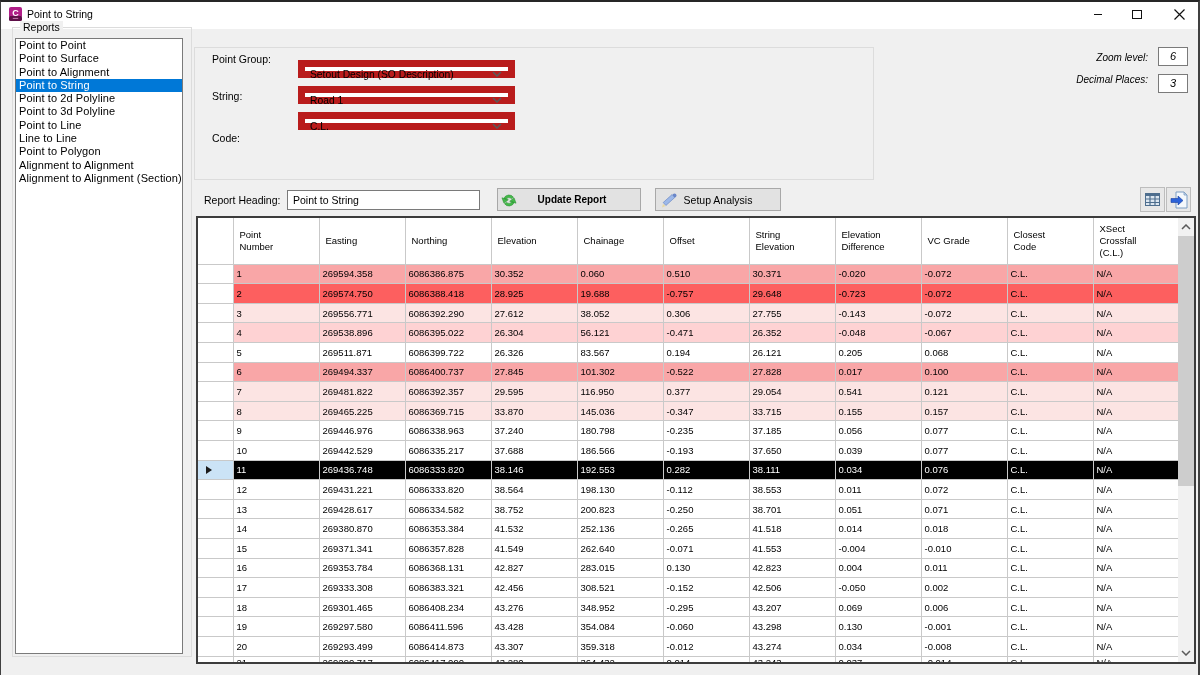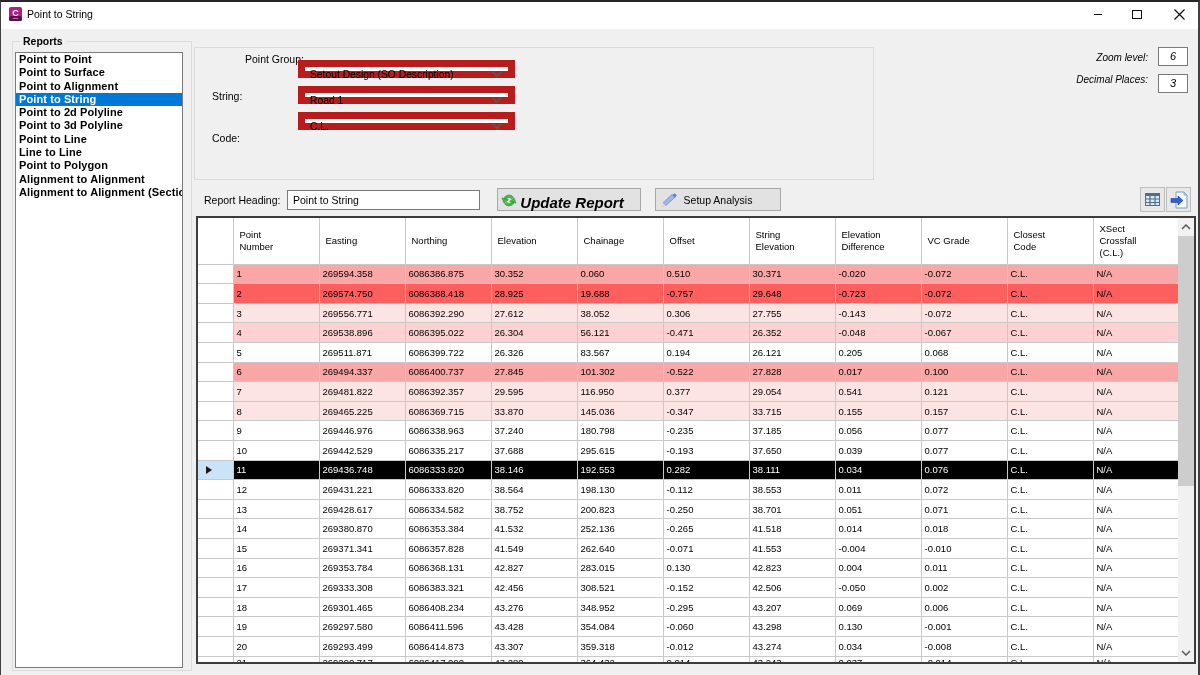--- a/index.html
+++ b/index.html
@@ -14,21 +14,21 @@
 .win-border { position:absolute; left:0; top:0; width:1200px; height:675px; border-top:2px solid #262626; border-left:1px solid #404040; border-right:2px solid #404040; pointer-events:none; z-index:50; }
 .titlebar { position:absolute; left:1px; top:2px; width:1198px; height:27px; background:#ffffff; }
 .title-text { position:absolute; left:27px; top:8px; font-size:10.5px; color:#000; }
 .app-icon { position:absolute; left:9px; top:7px; width:13px; height:14px; }
 .glyph-min { position:absolute; left:1094px; top:14px; width:8px; height:1.2px; background:#111; }
 .glyph-max { position:absolute; left:1132px; top:10px; width:10px; height:9px; border:1px solid #111; }
 .glyph-close { position:absolute; left:1174px; top:9px; width:11px; height:11px; }
 
 
 .grp { position:absolute; border:1px solid #dcdcdc; }
-.grp-reports { left:12px; top:41px; width:180px; height:630px;font-weight:bold; }
+.grp-reports { left:12px; top:27px; width:180px; height:630px; }
 .grp-label { position:absolute; top:-7px; left:7px; background:#f0f0f0; padding:0 3px; font-size:10.5px; }
 .listbox { position:absolute; left:2px; top:10px; width:168px; height:616px; background:#fff; border:1px solid #7a7a7a; overflow:hidden; }
 .lb-item { height:13.3px; line-height:13.4px; padding-left:3px; font-size:11px; letter-spacing:0.1px; white-space:nowrap; }
 .lb-sel { background:#0078d7; color:#fff; }
 
 
 .grp-controls { left:194px; top:47px; width:680px; height:133px; }
 .ctl-label { position:absolute; font-size:10.5px; }
 .combo { position:absolute; left:298px; width:217px; height:18px; background:#fff; border:7px solid #b91c1c; font-size:10.3px; line-height:16px; padding-left:5px; }
 .combo .chev { position:absolute; right:6px; top:4px; }
@@ -103,41 +103,41 @@
     <div class="lb-item">Point to 3d Polyline</div>
     <div class="lb-item">Point to Line</div>
     <div class="lb-item">Line to Line</div>
     <div class="lb-item">Point to Polygon</div>
     <div class="lb-item">Alignment to Alignment</div>
     <div class="lb-item">Alignment to Alignment (Section)</div>
   </div>
 </div>
 
 <div class="grp grp-controls"></div>
-<div class="ctl-label" style="left:212px; top:53px;margin-left:33px;">Point Group:</div>
+<div class="ctl-label" style="left:212px; top:53px;">Point Group:</div>
 <div class="ctl-label" style="left:212px; top:90px;">String:</div>
 <div class="ctl-label" style="left:212px; top:132px;">Code:</div>
 <div class="combo" style="top:60px;">Setout Design (SO Description)<svg class="chev" width="10" height="6">
       <path class="chevron" d="M1,1 L5,5 L9,1"></path>
     </svg></div>
 <div class="combo" style="top:86px;">Road 1<svg class="chev" width="10" height="6">
       <path class="chevron" d="M1,1 L5,5 L9,1"></path>
     </svg></div>
 <div class="combo" style="top:112px;">C.L.<svg class="chev" width="10" height="6">
       <path class="chevron" d="M1,1 L5,5 L9,1"></path>
     </svg></div>
 
 <div class="ital" style="left:1000px; top:52px; width:148px;">Zoom level:</div>
 <div class="numbox" style="top:47px;">6</div>
 <div class="ital" style="left:1000px; top:74px; width:148px;">Decimal Places:</div>
 <div class="numbox" style="top:74px;">3</div>
 
 <div class="rh-label">Report Heading:</div>
 <div class="rh-input">Point to String</div>
-<div class="btn btn-update" style="font-weight:bold; font-size:15px;font-style:italic;">
+<div class="btn btn-update" style="font-weight:bold; font-size:10px;">
     <svg style="position:absolute;left:3px;top:4px;" width="16" height="15" viewBox="0 0 16 15">
   <path d="M2.94,5.35 A5.5,5.5 0 0 1 12.51,4.35 L10.38,5.84 A2.9,2.9 0 0 0 5.33,6.37 Z M2.87,9.91 L0.97,4.83 L7.29,6.76 Z" fill="#44b94a" stroke="#2e9434" stroke-width="0.6"></path>
   <path d="M13.06,9.65 A5.5,5.5 0 0 1 3.49,10.65 L5.62,9.16 A2.9,2.9 0 0 0 10.67,8.63 Z M13.13,5.09 L15.03,10.17 L8.71,8.24 Z" fill="#44b94a" stroke="#2e9434" stroke-width="0.6"></path>
 </svg>
     <div class="btxt" style="text-indent:6px;">Update Report</div>
   </div>
 <div class="btn btn-setup">
     <svg style="position:absolute;left:5px;top:4px;" width="17" height="16" viewBox="0 0 17 16">
   <circle cx="13.5" cy="2.5" r="2" fill="#6b86c8"></circle>
   <rect x="2" y="5" width="12" height="4" transform="rotate(-42 8 7)" fill="#9db8e8" stroke="#5577bb" stroke-width="0.5"></rect>
@@ -318,21 +318,21 @@
             <td>0.077</td>
             <td>C.L.</td>
             <td>N/A</td>
           </tr>
   <tr>
             <td class="gut"></td>
             <td>10</td>
             <td>269442.529</td>
             <td>6086335.217</td>
             <td>37.688</td>
-            <td>295.615</td>
+            <td>186.566</td>
             <td>-0.193</td>
             <td>37.650</td>
             <td>0.039</td>
             <td>0.077</td>
             <td>C.L.</td>
             <td>N/A</td>
           </tr>
   <tr class="sel">
             <td class="gut">
               <div class="arrow"></div>

